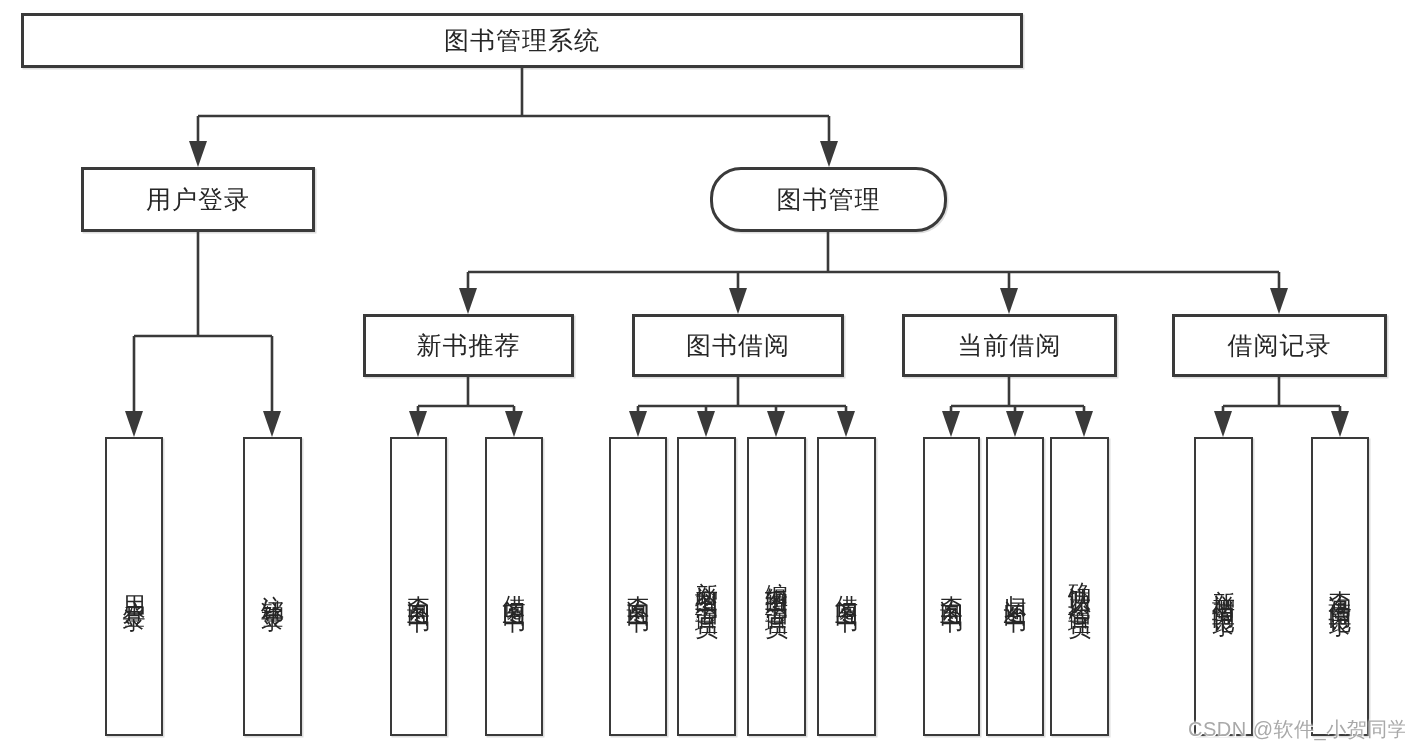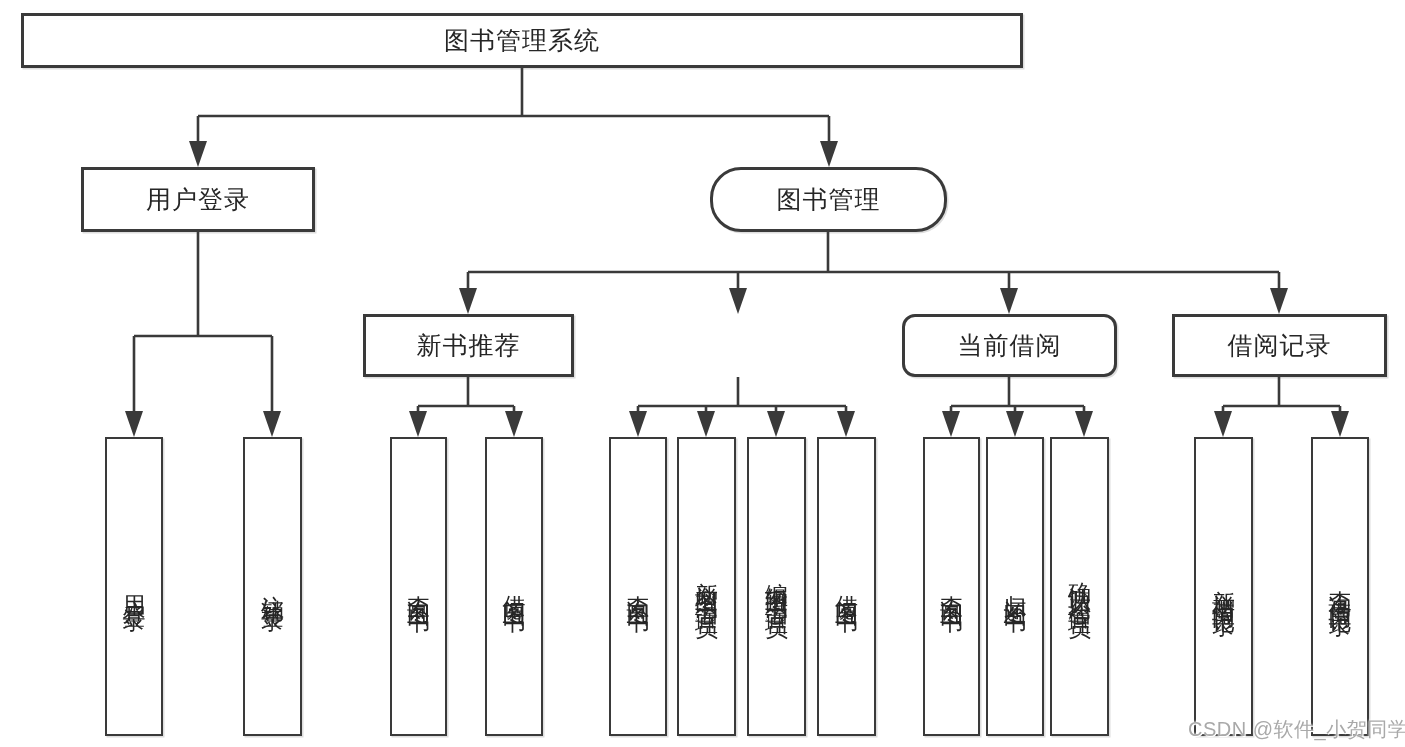--- a/index.html
+++ b/index.html
@@ -120,21 +120,22 @@
       <polygon points="1331,411 1349,411 1340,437"></polygon>
     </g>
   </svg>
 
   <div class="box" style="left:21px; top:13px; width:1002px; height:55px;">图书管理系统</div>
 
   <div class="box" style="left:81px; top:167px; width:234px; height:65px;">用户登录</div>
   <div class="box" style="left:710px; top:167px; width:237px; height:65px;border-radius:31px;">图书管理</div>
 
   <div class="box" style="left:363px; top:314px; width:211px; height:63px;">新书推荐</div>
-  <div class="box" style="left:902px; top:314px; width:215px; height:63px;border-radius:13px;">当前借阅</div>
+  <div class="box" style="left:632px; top:314px; width:212px; height:63px;">图书借阅</div>
+  <div class="box" style="left:902px; top:314px; width:215px; height:63px;">当前借阅</div>
   <div class="box" style="left:1172px; top:314px; width:215px; height:63px;text-align:center;">借阅记录</div>
 
   <div class="box leaf" style="left:105px; top:437px; width:58px; height:299px;">用户登录</div>
   <div class="box leaf" style="left:243px; top:437px; width:59px; height:299px;">注销登录</div>
 
   <div class="box leaf" style="left:390px; top:437px; width:57px; height:299px;">查询图书</div>
   <div class="box leaf" style="left:485px; top:437px; width:58px; height:299px;">借阅图书</div>
 
   <div class="box leaf" style="left:609px; top:437px; width:58px; height:299px;">查询图书</div>
   <div class="box leaf" style="left:677px; top:437px; width:59px; height:299px;">新增图书（管理员）</div>

